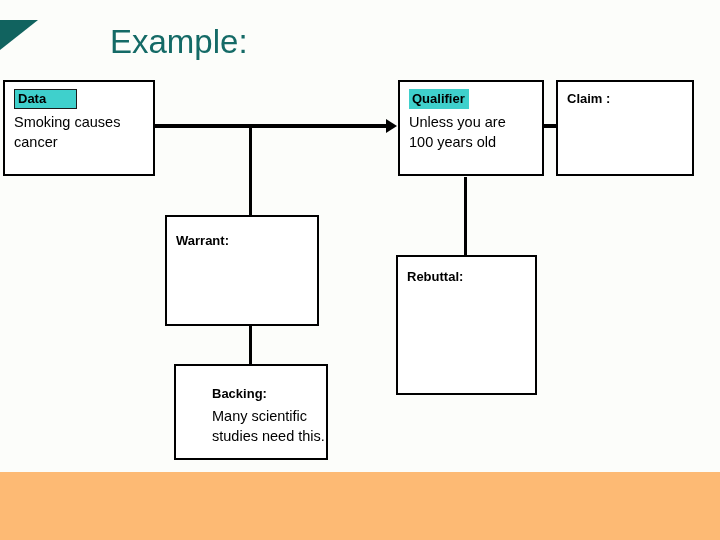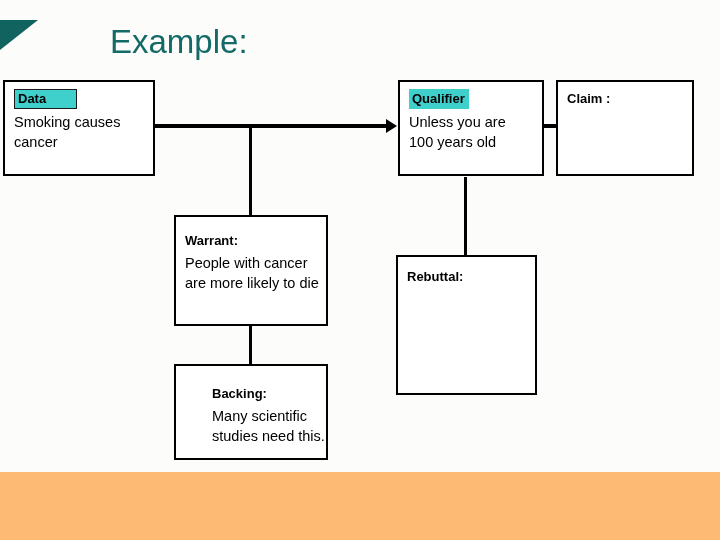--- a/index.html
+++ b/index.html
@@ -150,27 +150,23 @@
       </div>
     </div>
   </div>
 
   <div class="node" style="left:556px; top:80px; width:138px; height:96px;">
     <div class="node-inner">
       <span class="node-label">Claim :</span>
     </div>
   </div>
 
-  <div class="node" style="left:174px; top:215px; width:154px; height:111px;">
+  <div class="node" style="left:165px; top:215px; width:154px; height:111px;">
     <div class="node-inner" style="padding-top:14px;">
       <span class="node-label">Warrant:</span>
-      <div class="node-body">
-        <div>People with cancer</div>
-        <div>are more likely to die</div>
-      </div>
     </div>
   </div>
 
   <div class="node" style="left:174px; top:364px; width:154px; height:96px;">
     <div class="node-inner" style="padding-top:18px;margin-left:27px;">
       <span class="node-label">Backing:</span>
       <div class="node-body">
         <div>Many scientific</div>
         <div>studies need this.</div>
       </div>

